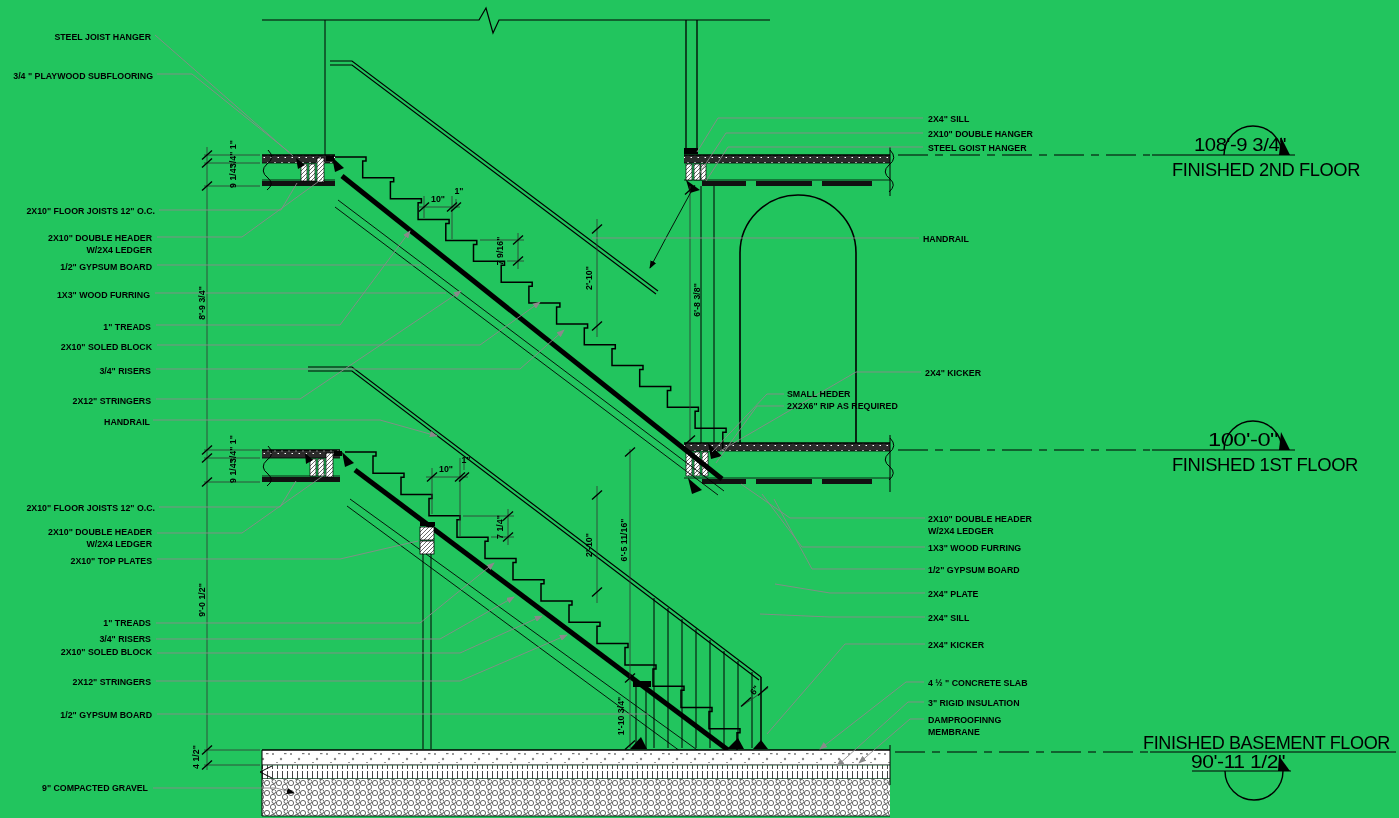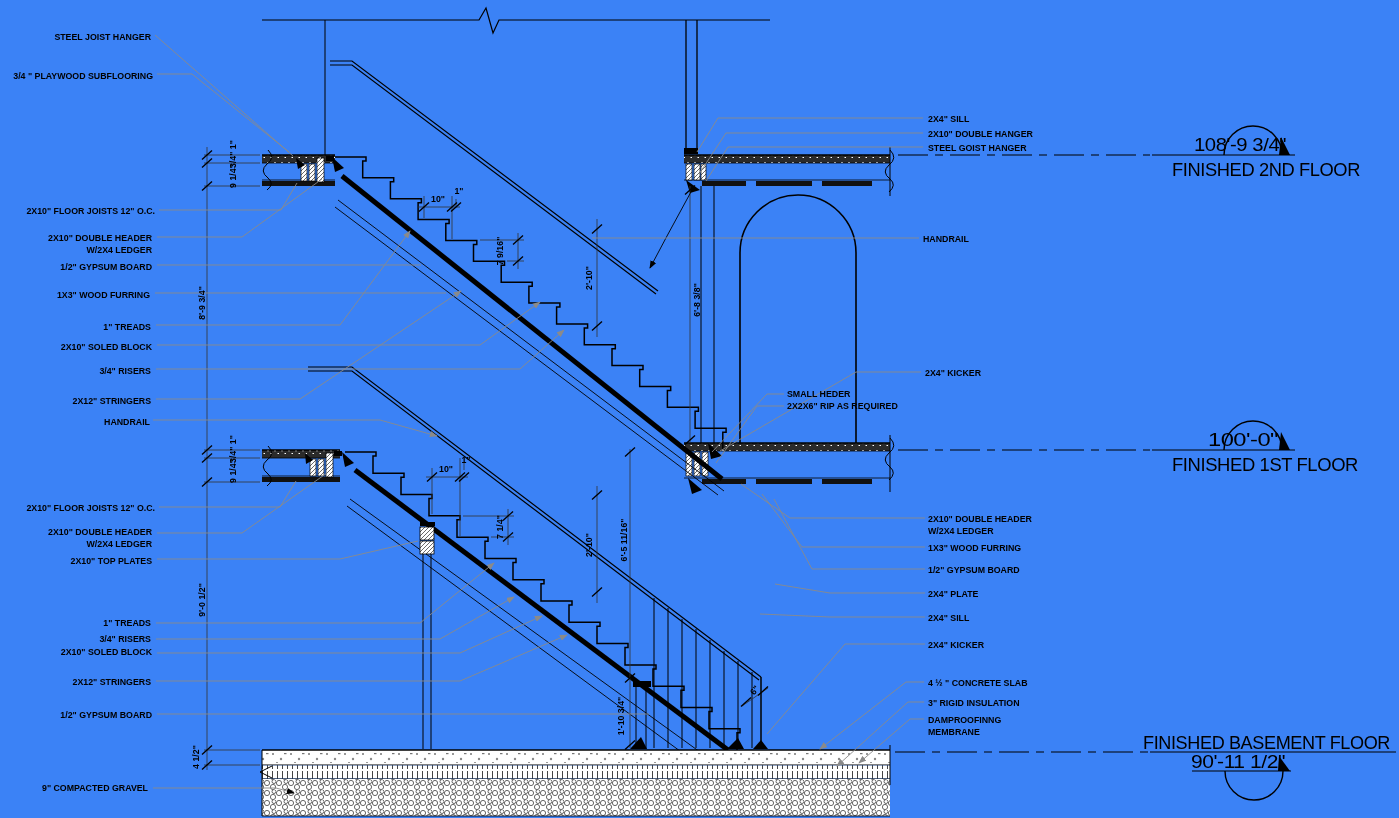--- a/index.html
+++ b/index.html
@@ -1,16 +1,16 @@
 <!DOCTYPE html>
 <html><head>
 <meta charset="utf-8">
 <style>
   html,body{margin:0;padding:0;background:#fff;}
-  .stage{position:relative;width:1399px;height:818px;background:#3b82f6;overflow:hidden;text-decoration:underline;}
+  .stage{position:relative;width:1399px;height:818px;background:#22c55e;overflow:hidden;text-decoration:underline;}
   svg{display:block;}
   text{fill:#000;}
   .lbl{font:bold 8.8px "Liberation Sans",sans-serif;}
   .dim{font:bold 8.8px "Liberation Sans",sans-serif;}
   .flr{font:19px "Liberation Sans",sans-serif;letter-spacing:-0.4px;}
   .ln{stroke:#000;fill:none;}
   .ldr{stroke:#8a8a8a;stroke-width:0.9;fill:none;}
   .dimln{stroke:#333;stroke-width:0.8;fill:none;}
   .tick{stroke:#000;stroke-width:1.3;}
 </style>

